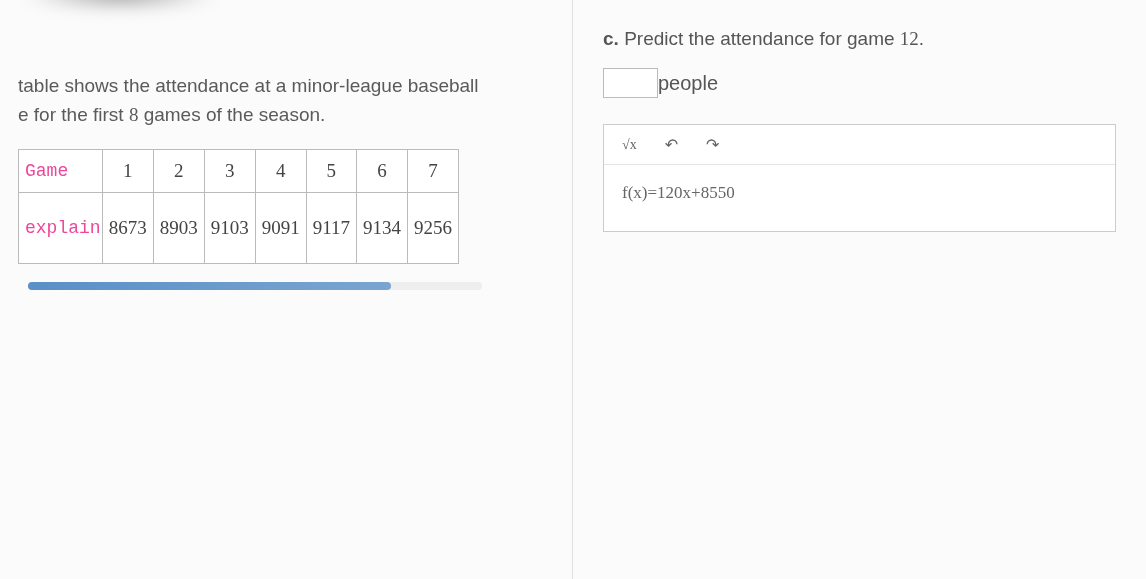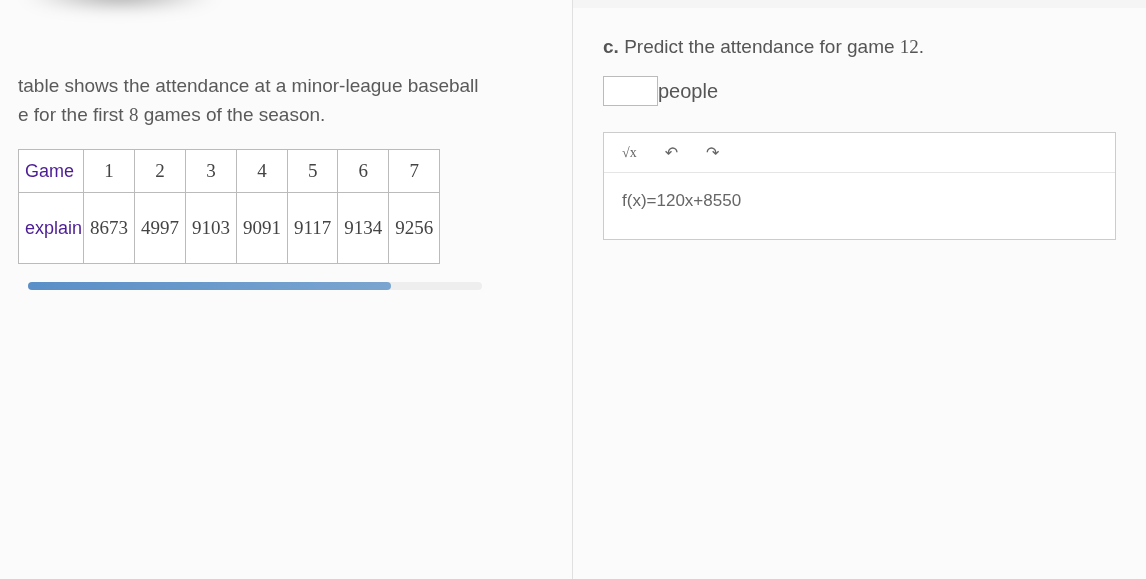--- a/index.html
+++ b/index.html
@@ -27,21 +27,20 @@
     .left-panel {
       width: 50%;
       padding: 28px 20px 20px 18px;
       background: #fbfbfb;
       border-right: 1px solid #e0e0e0;
     }
     .right-panel {
       width: 50%;
       padding: 28px 30px 20px 30px;
       background: #fbfbfb;
-      margin-top: 8px;
     }
     .problem-text {
       color: #5a5a5a;
       font-size: 19px;
       line-height: 1.5;
       margin-bottom: 20px;
       margin-top: 44px;
     }
     .problem-text .num { font-family: Georgia, serif; }
     .table-wrap {
@@ -55,22 +54,22 @@
     th, td {
       border: 1px solid #bbb;
       padding: 10px 8px;
       text-align: center;
       color: #444;
       font-size: 18px;
       background: #fff;
     }
     th {
       font-weight: normal;
-      font-family: Liberation Sans, sans-serif;
-      color: #4c1d95;
+      font-family: Liberation Mono, monospace;
+      color: #ec4899;
       text-align: left;
       padding-left: 6px;
       padding-right: 1px;
     }
     td.hcell {
       font-size: 19px;
       padding: 10px 16px;
     }
     td.vcell { font-size: 19px; padding: 24px 6px; }
     .scrollbar {
@@ -148,21 +147,21 @@
     .tool-icon {
       color: #666;
       font-size: 16px;
       cursor: pointer;
     }
     .sqrt-icon { font-family: Georgia, serif; font-size: 14px; }
     .editor-content {
       padding: 18px 18px 28px 18px;
       color: #666;
       font-size: 17px;
-      font-family: Liberation Sans, sans-serif;
+      font-family: Liberation Serif, serif;
       min-height: 50px;
     }
   </style>
 </head>
 <body>
 
 <div class="top-shadow"></div>
 
 <div class="container">
 
@@ -181,21 +180,21 @@
           <td class="hcell">2</td>
           <td class="hcell">3</td>
           <td class="hcell">4</td>
           <td class="hcell">5</td>
           <td class="hcell">6</td>
           <td class="hcell">7</td>
         </tr>
         <tr>
           <th>explain</th>
           <td class="vcell">8673</td>
-          <td class="vcell">4997</td>
+          <td class="vcell">8903</td>
           <td class="vcell">9103</td>
           <td class="vcell">9091</td>
           <td class="vcell">9117</td>
           <td class="vcell">9134</td>
           <td class="vcell">9256</td>
         </tr>
       </tbody>
         </table>
     </div>
 

